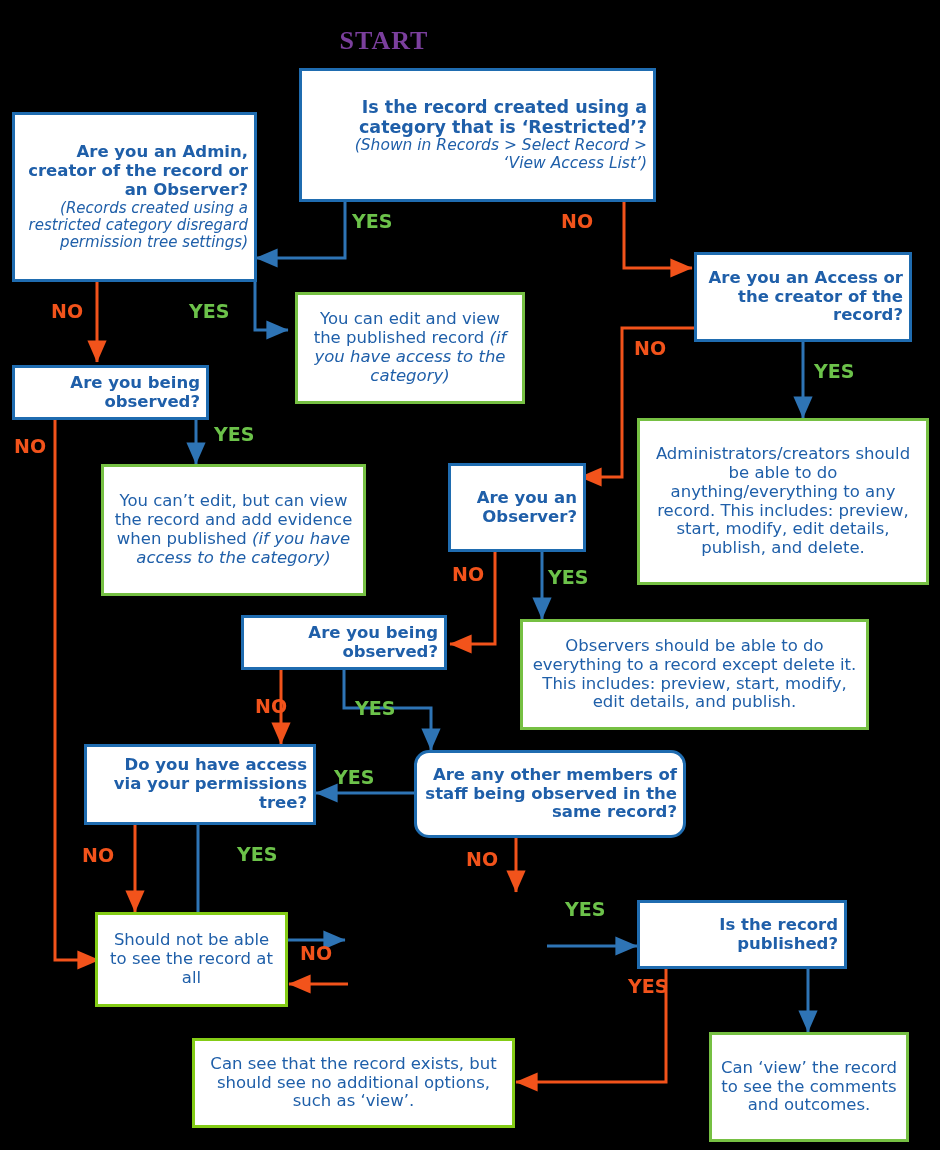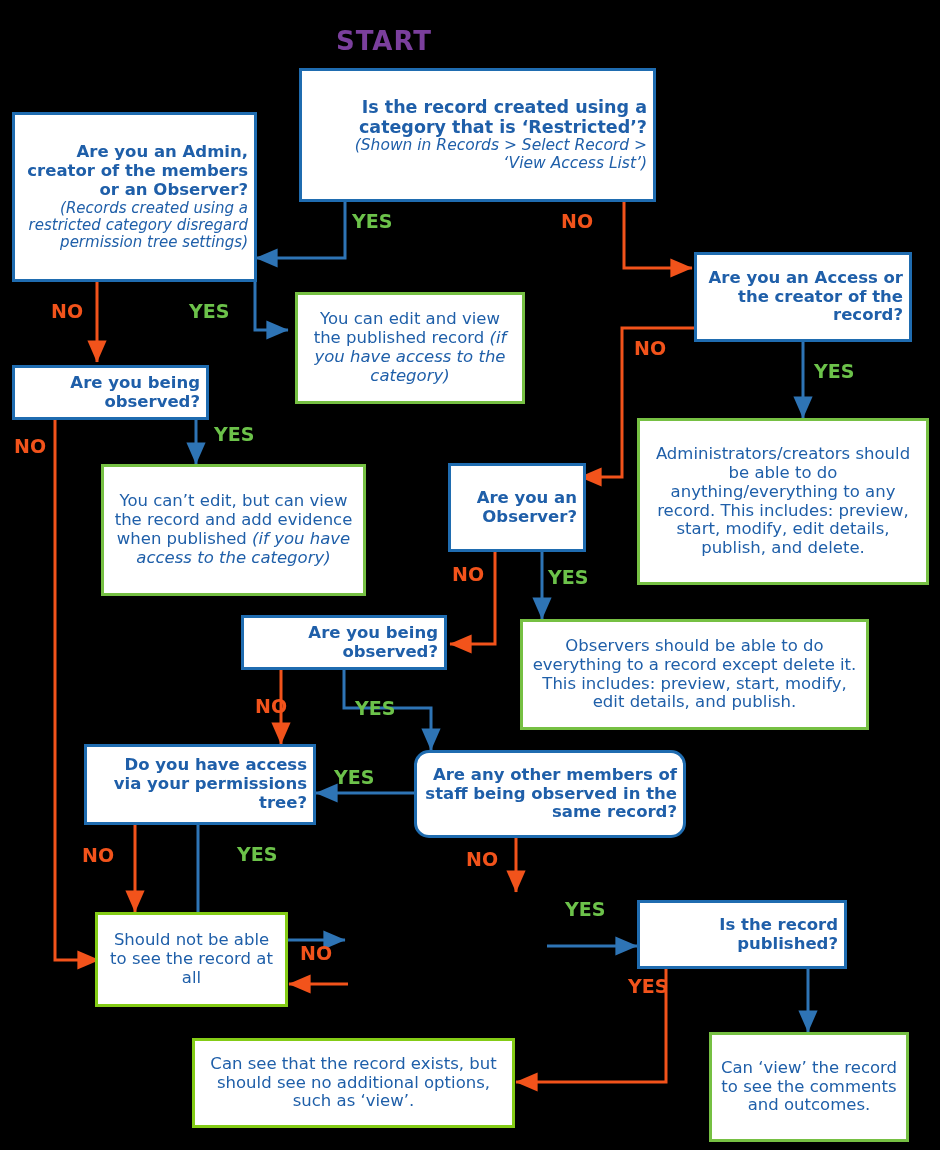--- a/index.html
+++ b/index.html
@@ -76,32 +76,32 @@
       <path d="M135,825 L135,912"></path>
 
       <path d="M516,838 L516,892"></path>
 
       <path d="M348,984 L289,984"></path>
 
       <path d="M666,969 L666,1082 L516,1082"></path>
     </g>
   </svg>
 
-  <div class="title" style="left:0;top:26px;width:768px;text-align:center;font-size:26px;">START</div>
+  <div class="title" style="left:0;top:26px;width:768px;text-align:center;font-size:26px;font-family:Liberation Serif, serif;">START</div>
 
   <div class="node q" style="left:299px;top:68px;width:357px;height:134px;font-size:17.5px;">
     <div class="inner">
       <span>Is the record created using a category that is ‘Restricted’?</span>
       <span class="sub" style="margin-top:0;font-size:15.5px;">(Shown in Records &gt; Select Record &gt; ‘View Access List’)</span>
     </div>
   </div>
 
   <div class="node q" style="left:12px;top:112px;width:245px;height:170px;font-size:16.5px;">
     <div class="inner">
-      <span>Are you an Admin, creator of the members or an Observer?</span>
+      <span>Are you an Admin, creator of the record or an Observer?</span>
       <span class="sub" style="font-size:15px;">(Records created using a restricted category disregard permission tree settings)</span>
     </div>
   </div>
 
   <div class="node out" style="left:295px;top:292px;width:230px;height:112px;font-size:16.5px;">
     <div class="inner">
       <span>You can edit and view the published record </span><span class="subinline">(if you have access to the category)</span>
     </div>
   </div>
 

